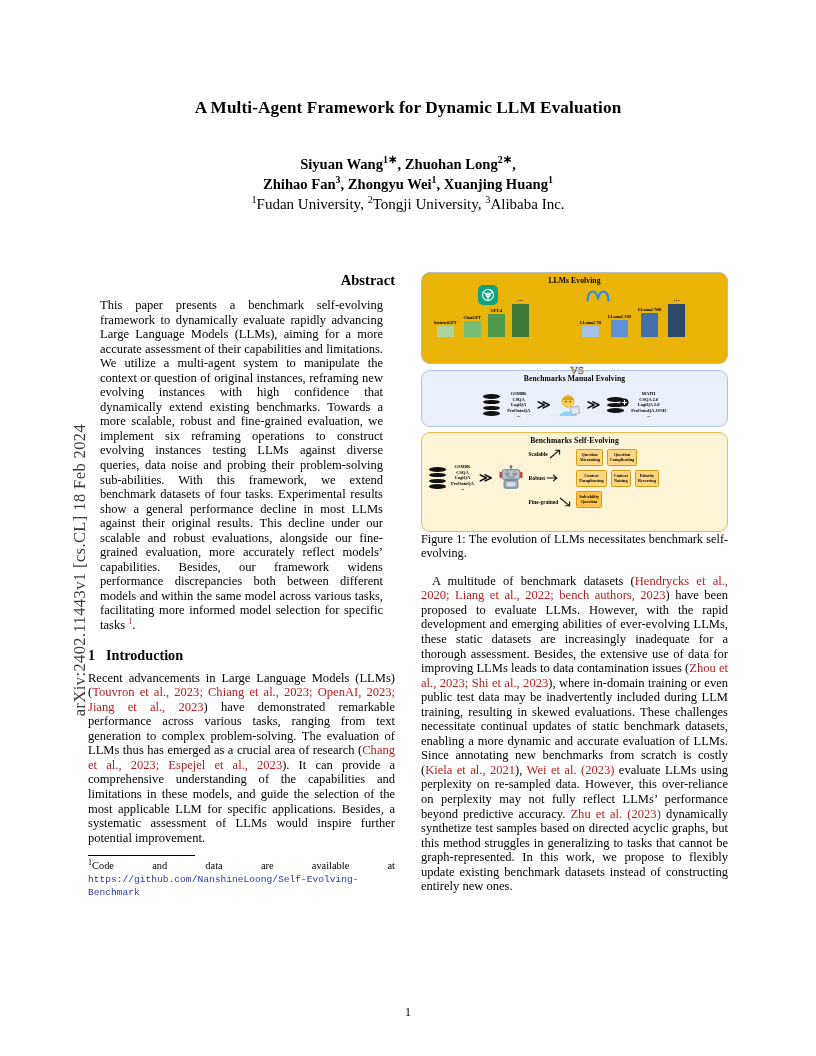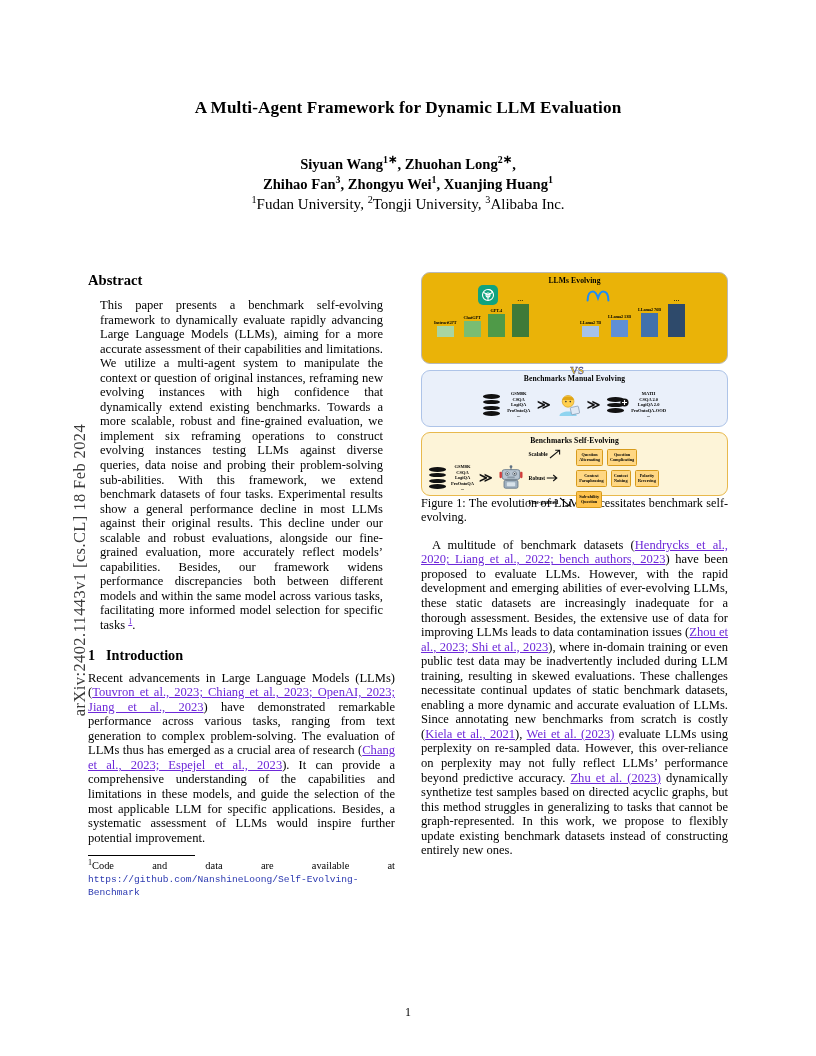--- a/index.html
+++ b/index.html
@@ -50,38 +50,38 @@
   
   #columns{
     position:absolute;
     top:272px;left:0;
     width:640px;
     display:flex;
     gap:26px;
   }
   .col{width:307px;}
   .sec-head-center{
-    text-align:left;font-weight:bold;font-size:14.6px;
+    text-align:right;font-weight:bold;font-size:14.6px;
     margin:0 0 9px 0;
   }
   p.body{
     font-size:12.55px;
     line-height:14.55px;
     text-align:justify;
     margin:0;
     text-justify:inter-word;
     hyphens:manual;
   }
   .abstract-body{ padding:0 12px; }
   .sec-head{
     font-weight:bold;font-size:14.2px;
     margin:14px 0 7px 0;
   }
   .sec-head .num{margin-right:11px;}
-  .ref{color:#6d28d9;text-decoration:underline;}
+  .ref{color:#b91c1c;}
   .indent{text-indent:11px;}
   #footnote-rule{
     width:107px;height:1px;background:#000;
     margin:10px 0 4px 0;
   }
   .footnote{
     font-size:10.4px;line-height:12.6px;text-align:justify;
   }
   .footnote .mono{
     font-family:"Liberation Mono", monospace;
@@ -98,21 +98,21 @@
   }
   #panel-llms{
     height:92px;background:#eab308;border:1.1px solid #b9b9b9;
     margin-bottom:6px;
   }
   #panel-manual{
     height:57px;background:#eaf0fa;border:1.1px solid #aec4e8;
     margin-bottom:5px;
   }
   #panel-self{
-    height:64px;background:#fdf4d8;border:1.1px solid #e8b94d;
+    height:100px;background:#fdf4d8;border:1.1px solid #e8b94d;
   }
   .panel-title{
     text-align:center;font-weight:bold;font-size:7.6px;
     padding-top:3px;letter-spacing:.1px;
   }
   
   .bar-area{position:absolute;left:0;top:14px;width:100%;height:56px;}
   .bar-group{position:absolute;bottom:6px;display:flex;align-items:flex-end;gap:7px;}
   .bar-wrap{position:relative;display:flex;flex-direction:column;align-items:center;}
   .bar-lbl{

